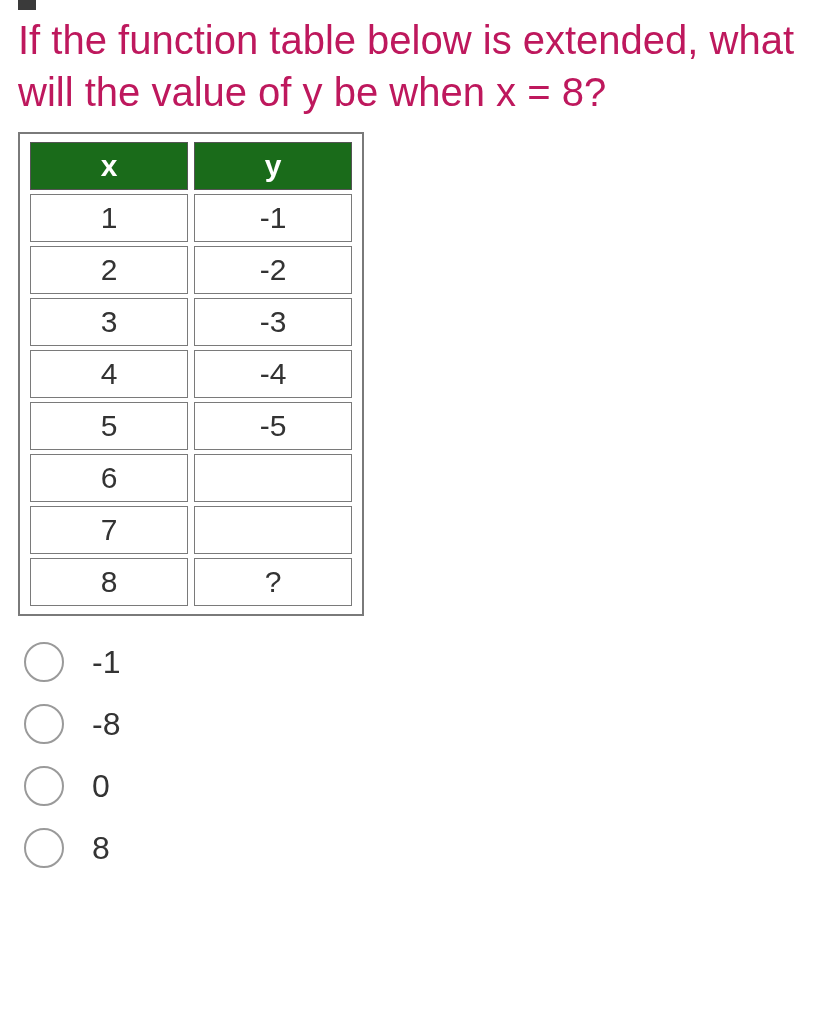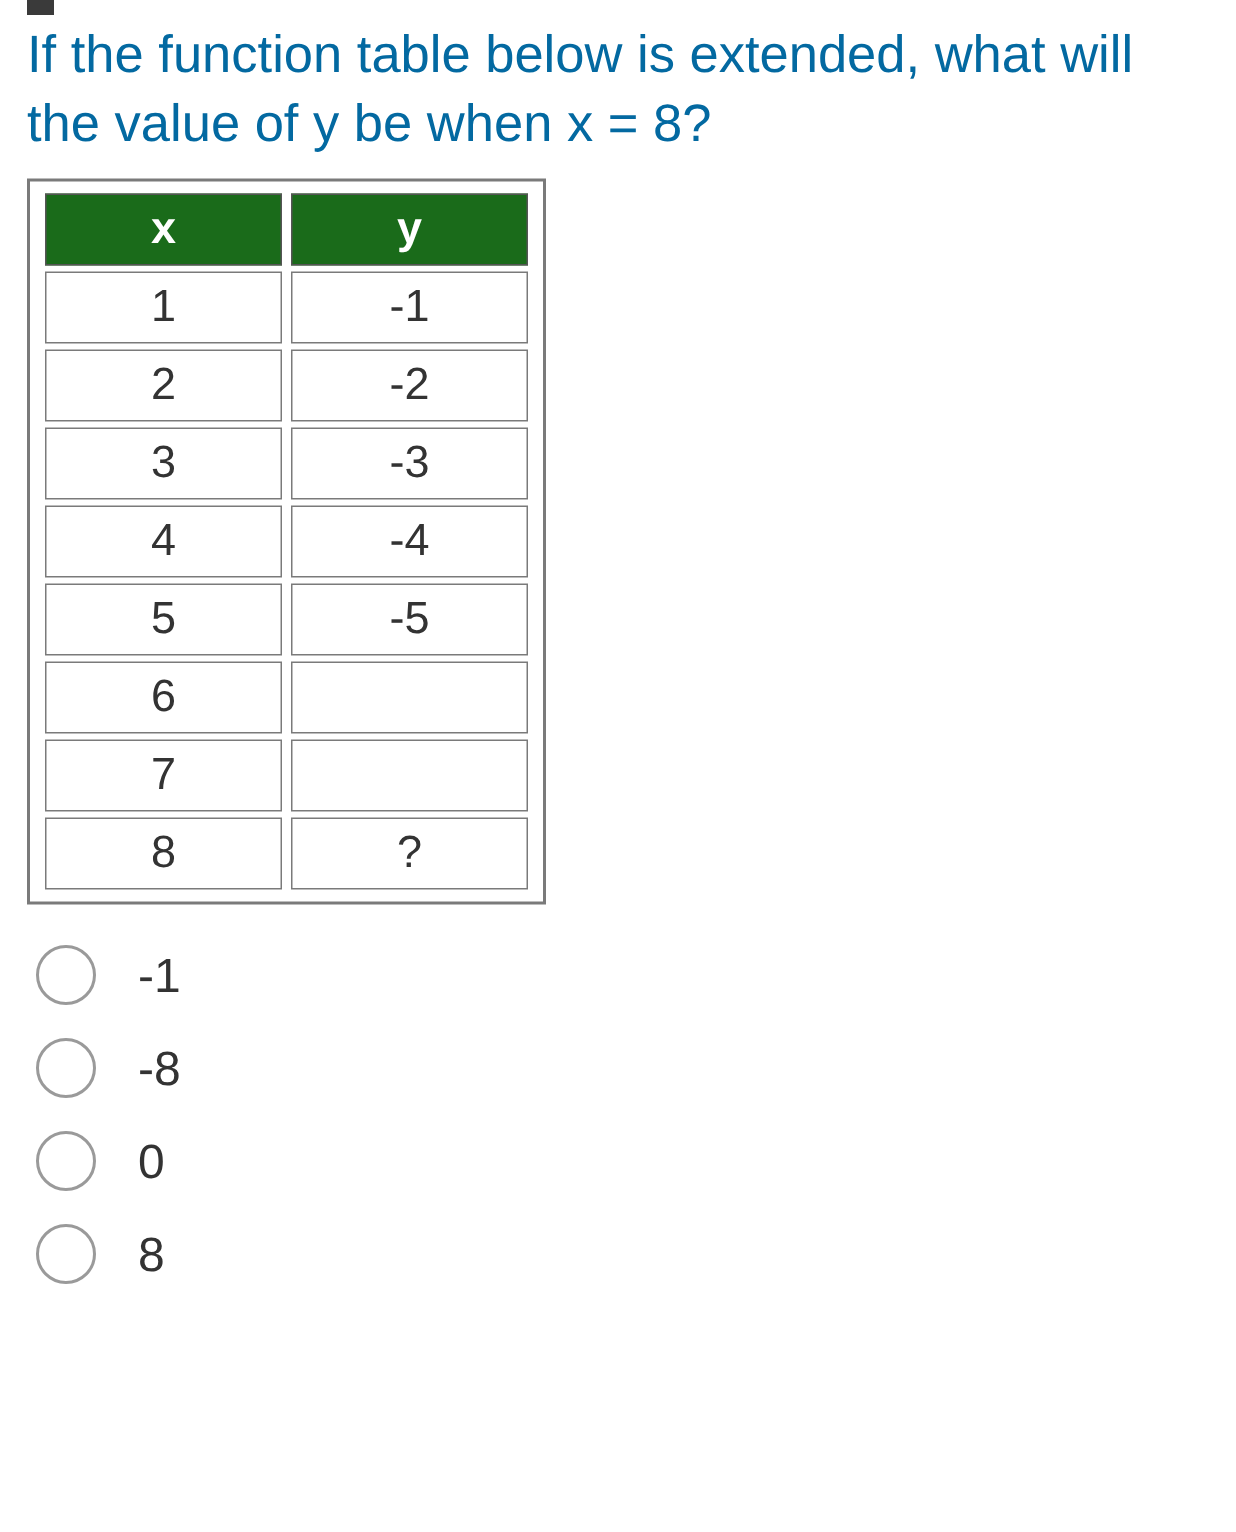--- a/index.html
+++ b/index.html
@@ -10,22 +10,22 @@
     background: #ffffff;
     width: 824px;
   }
   .top-marker {
     width: 18px;
     height: 10px;
     background: #3a3a3a;
     margin-left: 18px;
   }
   .question {
-    font-size: 35px;
-    color: #0369a1;
+    font-size: 40px;
+    color: #be185d;
     line-height: 1.3;
     margin: 4px 18px 14px 18px;
     font-weight: 400;
   }
   .table-wrap {
     margin-left: 18px;
     border: 2px solid #7a7a7a;
     display: inline-block;
     padding: 4px;
   }

